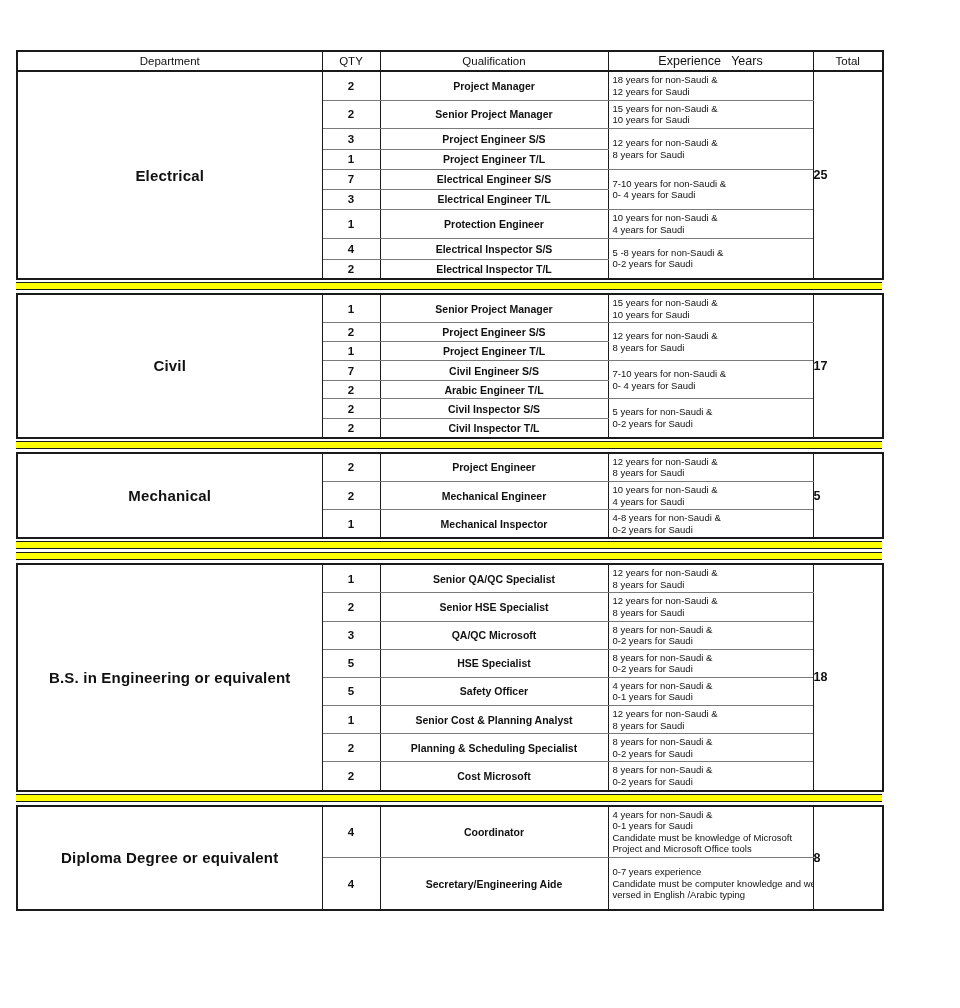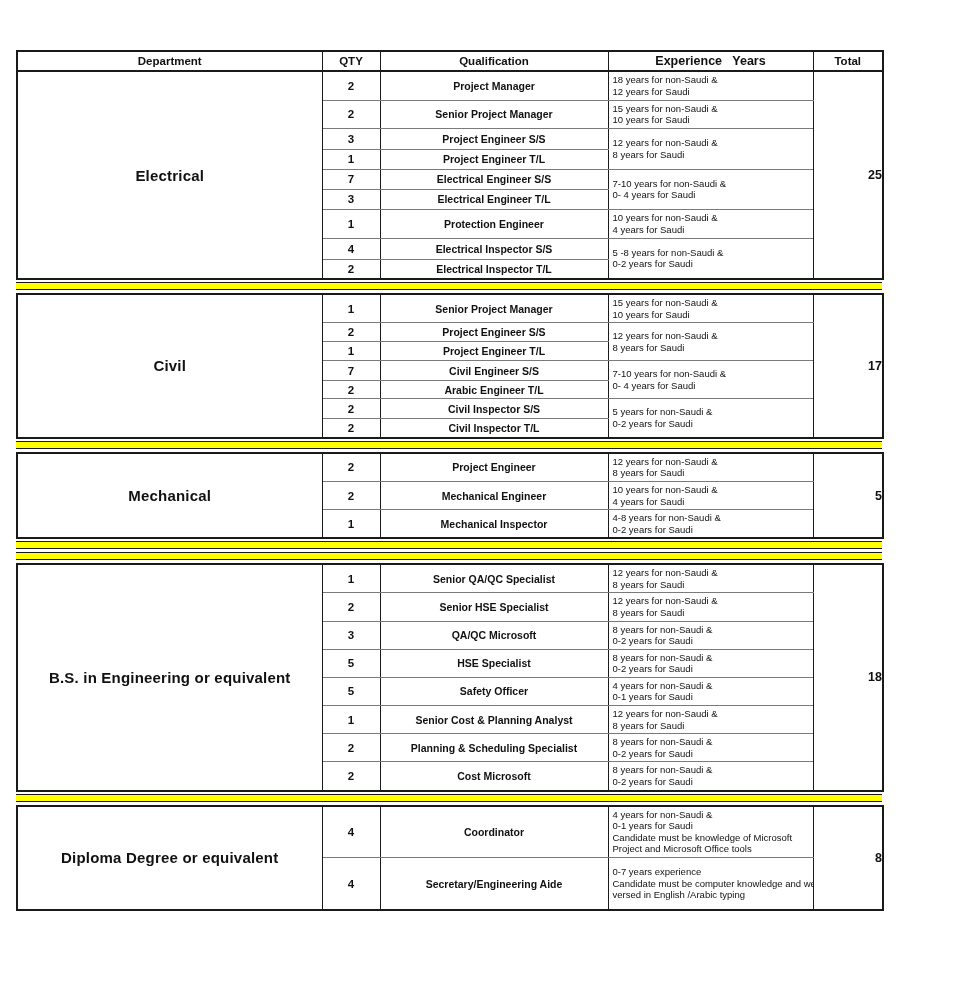--- a/index.html
+++ b/index.html
@@ -26,35 +26,35 @@
     border-bottom: 1px solid var(--line-soft);
     border-left: 1.5px solid var(--line-dark);
     border-right: 1.5px solid var(--line-dark);
     padding: 0;
     overflow: hidden;
     vertical-align: middle;
   }
   .section-table thead th {
     border-bottom: 2.5px solid var(--line-dark);
     font-size: 11.5px;
-    font-weight: bold;
+    font-weight: normal;
     text-align: center;
   }
   .hdr-exp { word-spacing: 7px; font-size: 12.5px !important; }
 
   td.dept {
     text-align: center;
     font-weight: bold;
     font-size: 15px;
     letter-spacing: 0.2px;
   }
   td.qty   { text-align: center; font-weight: bold; font-size: 11.5px; }
   td.qual  { text-align: center; font-weight: bold; font-size: 10.5px; padding: 0 2px; }
   td.exp   { font-size: 9.5px; line-height: 1.22; padding: 2px 4px; text-align: left; }
-  td.total { text-align: right; font-weight: bold; font-size: 12.5px; }
+  td.total { text-align: left; font-weight: bold; font-size: 12.5px; }
   .exp-line { white-space: nowrap; }
 
   .sep {
     height: 8px;
     background: var(--sep-yellow);
     border-top: 1px solid var(--line-dark);
     border-bottom: 1px solid var(--line-dark);
     margin: 2px 0 3px 0;
   }
 

